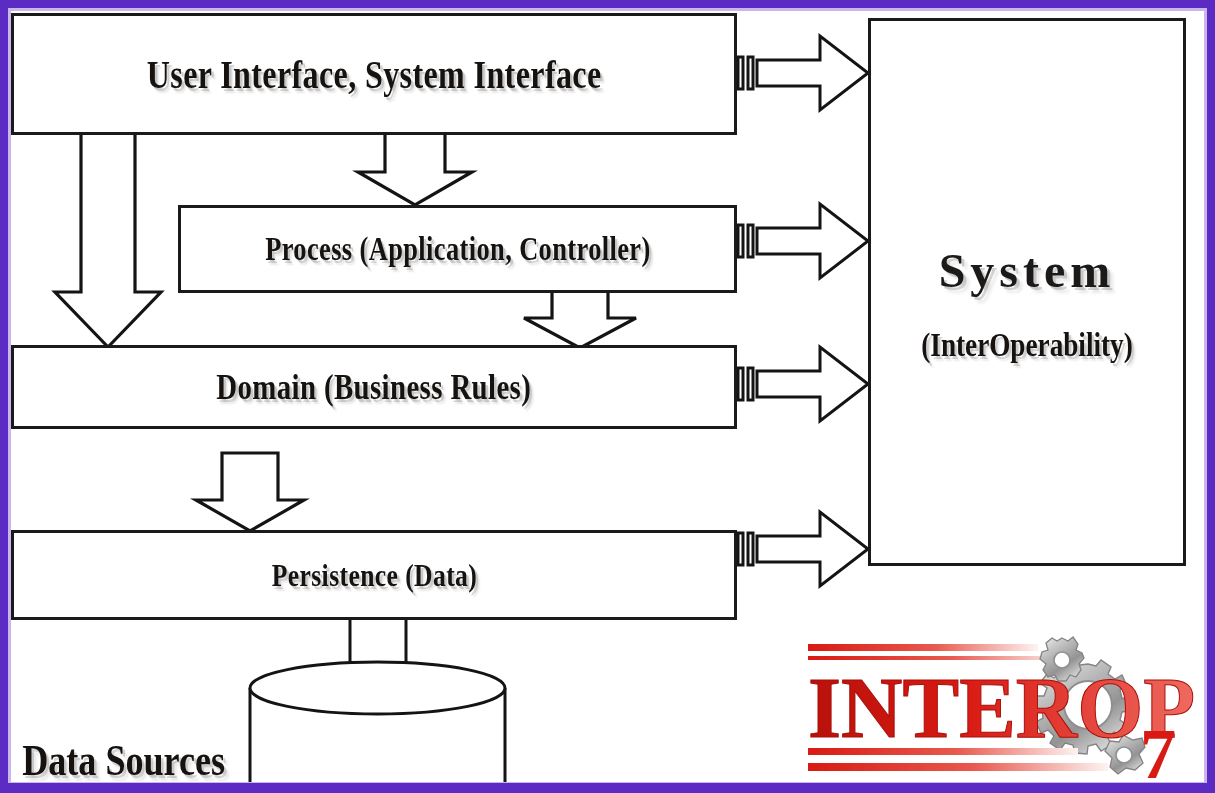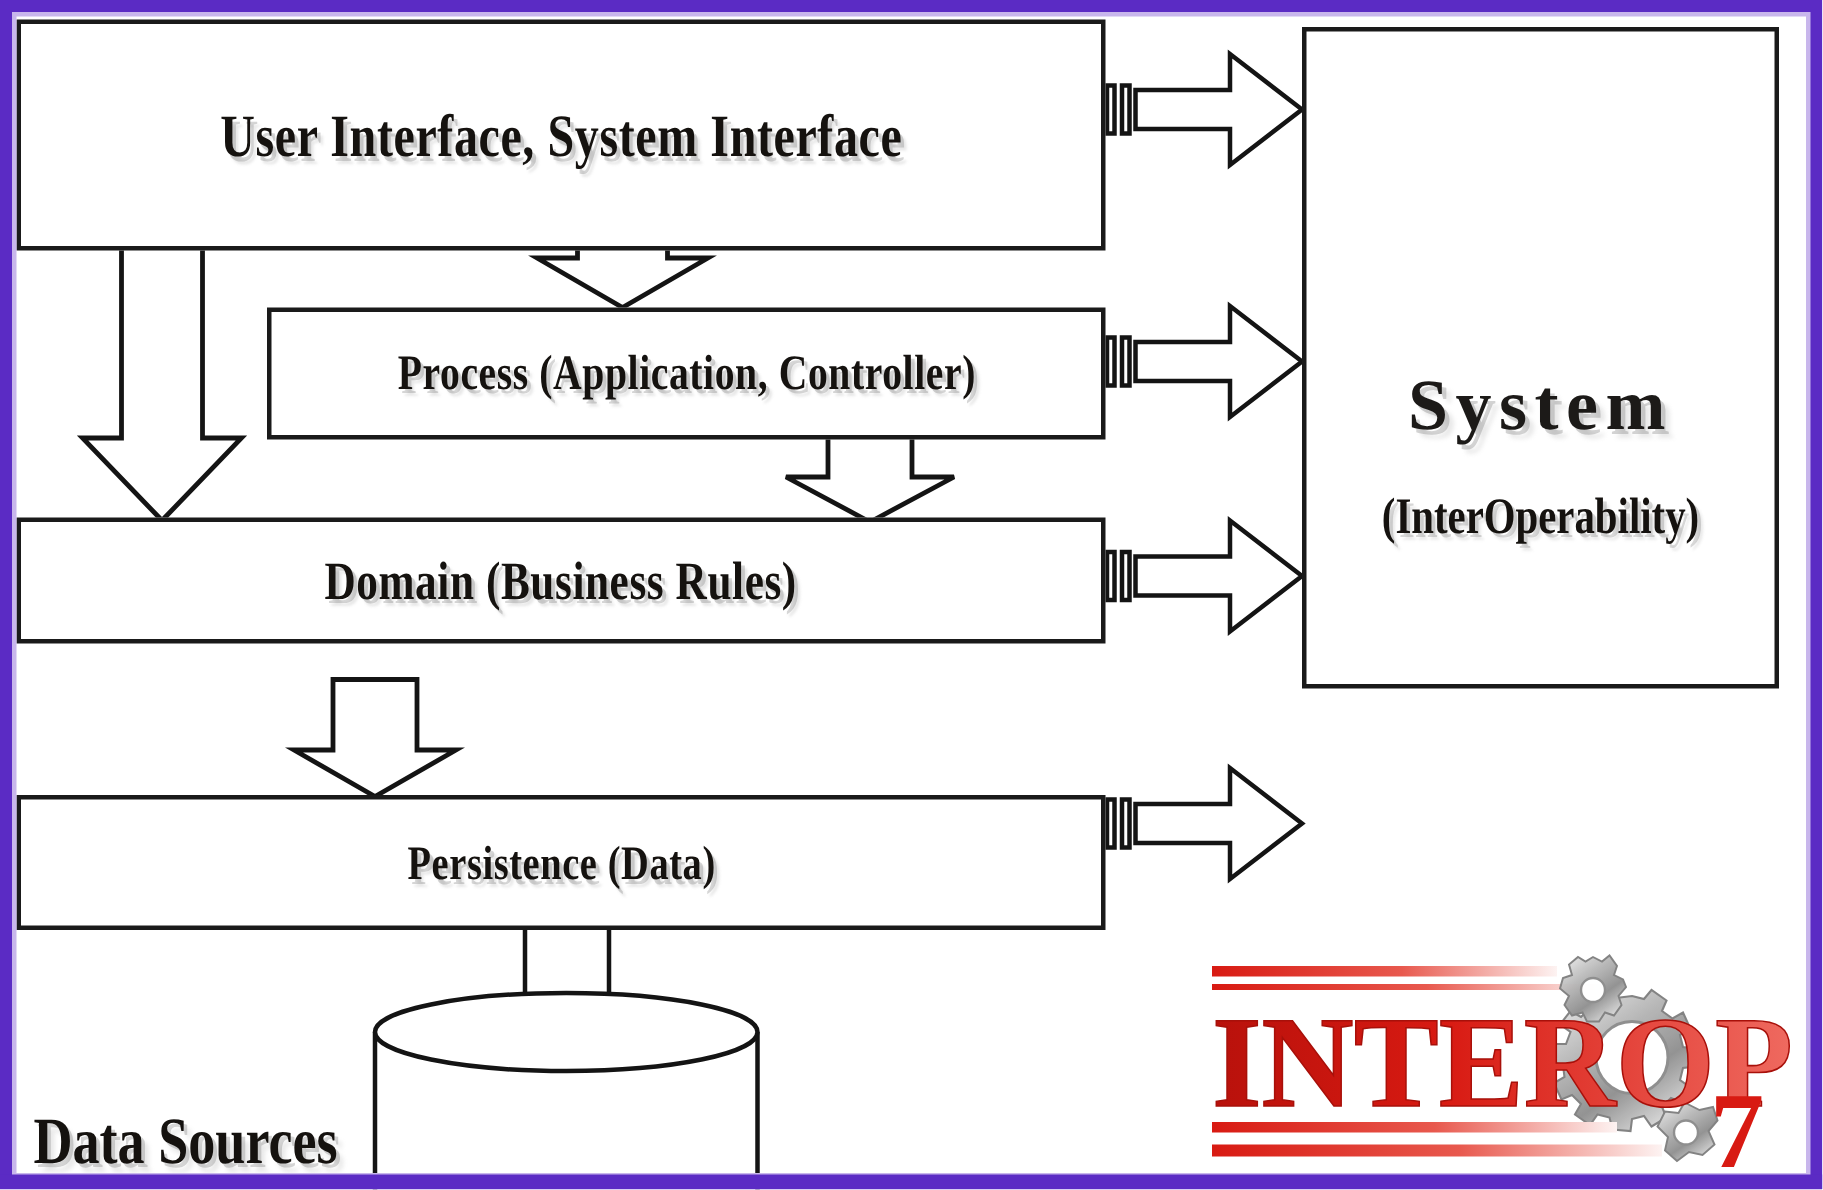--- a/index.html
+++ b/index.html
@@ -67,35 +67,35 @@
     color:#15120f;
     white-space:nowrap;
     transform:scaleX(0.80);
     transform-origin:center center;
     text-shadow:
         3px 3px 0 rgba(120,120,120,0.30),
         5px 5px 2px rgba(150,150,150,0.22);
     letter-spacing:0.5px;
   }
 
-  #box-ui      { left:11px;  top:13px;  width:726px; height:154px; }
+  #box-ui      { left:11px;  top:13px;  width:726px; height:122px; }
   #box-process { left:178px; top:205px; width:559px; height:88px;  }
   #box-domain  { left:11px;  top:345px; width:726px; height:84px; }
   #box-persist { left:11px;  top:530px; width:726px; height:90px;align-items:center;  }
 
   #box-ui      .layer-label{ font-size:40px; }
   #box-process .layer-label{ font-size:33px; }
   #box-domain  .layer-label{ font-size:36px; }
   #box-persist .layer-label{ font-size:32px; }
 
   
   #box-system{
     position:absolute;
     left:868px; top:18px;
-    width:318px; height:441px;
+    width:318px; height:548px;
     background:#ffffff;
     border:3px solid #1a1a1a;
     box-sizing:border-box;
     z-index:12;
   }
   .system-text-wrap{
     position:absolute;
     left:0; right:0;
     top:222px;
     text-align:center;

